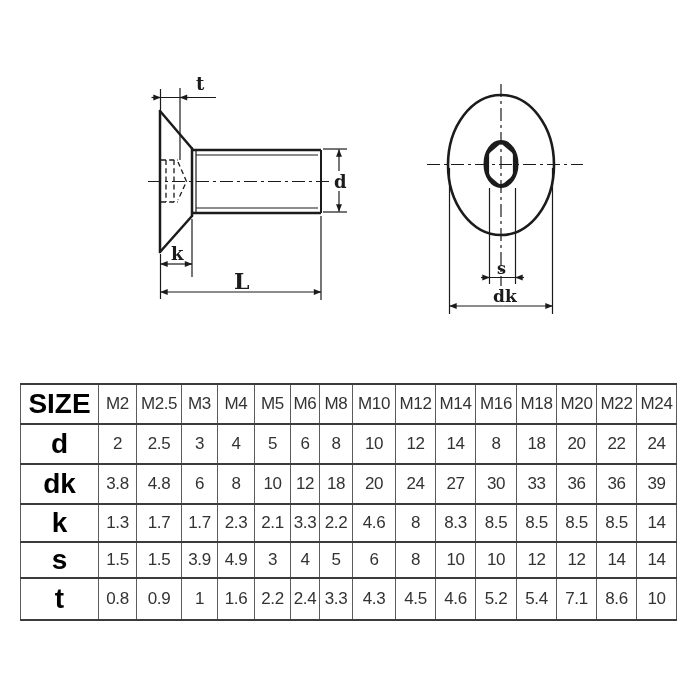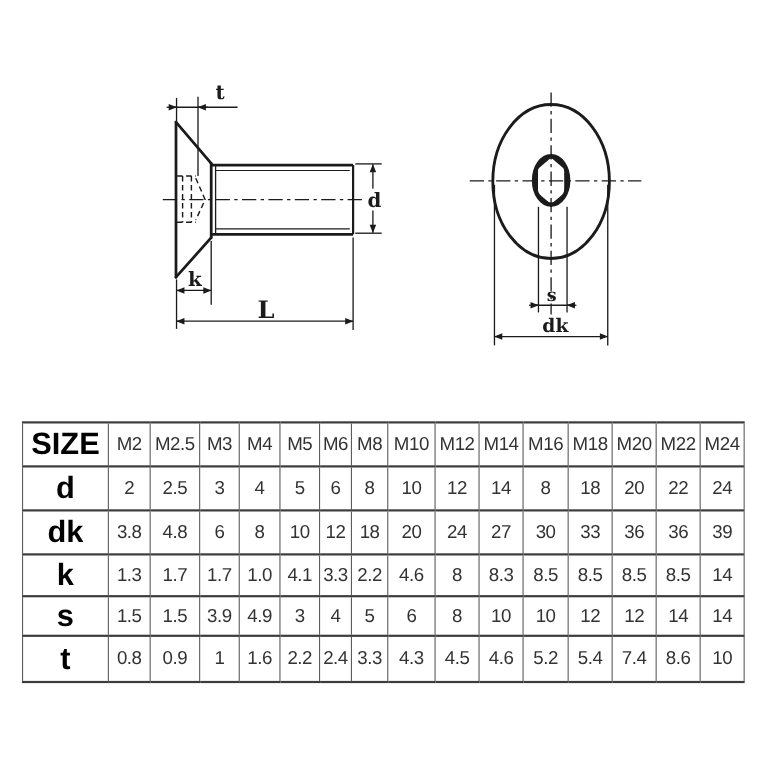--- a/index.html
+++ b/index.html
@@ -219,22 +219,22 @@
             <td>33</td>
             <td>36</td>
             <td>36</td>
             <td>39</td>
           </tr>
           <tr style="height: 38px;">
             <th>k</th>
             <td>1.3</td>
             <td>1.7</td>
             <td>1.7</td>
-            <td>1.0</td>
-            <td>4.1</td>
+            <td>2.3</td>
+            <td>2.1</td>
             <td>3.3</td>
             <td>2.2</td>
             <td>4.6</td>
             <td>8</td>
             <td>8.3</td>
             <td>8.5</td>
             <td>8.5</td>
             <td>8.5</td>
             <td>8.5</td>
             <td>14</td>
@@ -264,21 +264,21 @@
             <td>1</td>
             <td>1.6</td>
             <td>2.2</td>
             <td>2.4</td>
             <td>3.3</td>
             <td>4.3</td>
             <td>4.5</td>
             <td>4.6</td>
             <td>5.2</td>
             <td>5.4</td>
-            <td>7.4</td>
+            <td>7.1</td>
             <td>8.6</td>
             <td>10</td>
           </tr>
         </tbody>
     </table>
   </div>
 
 </div>
 
 </body></html>

